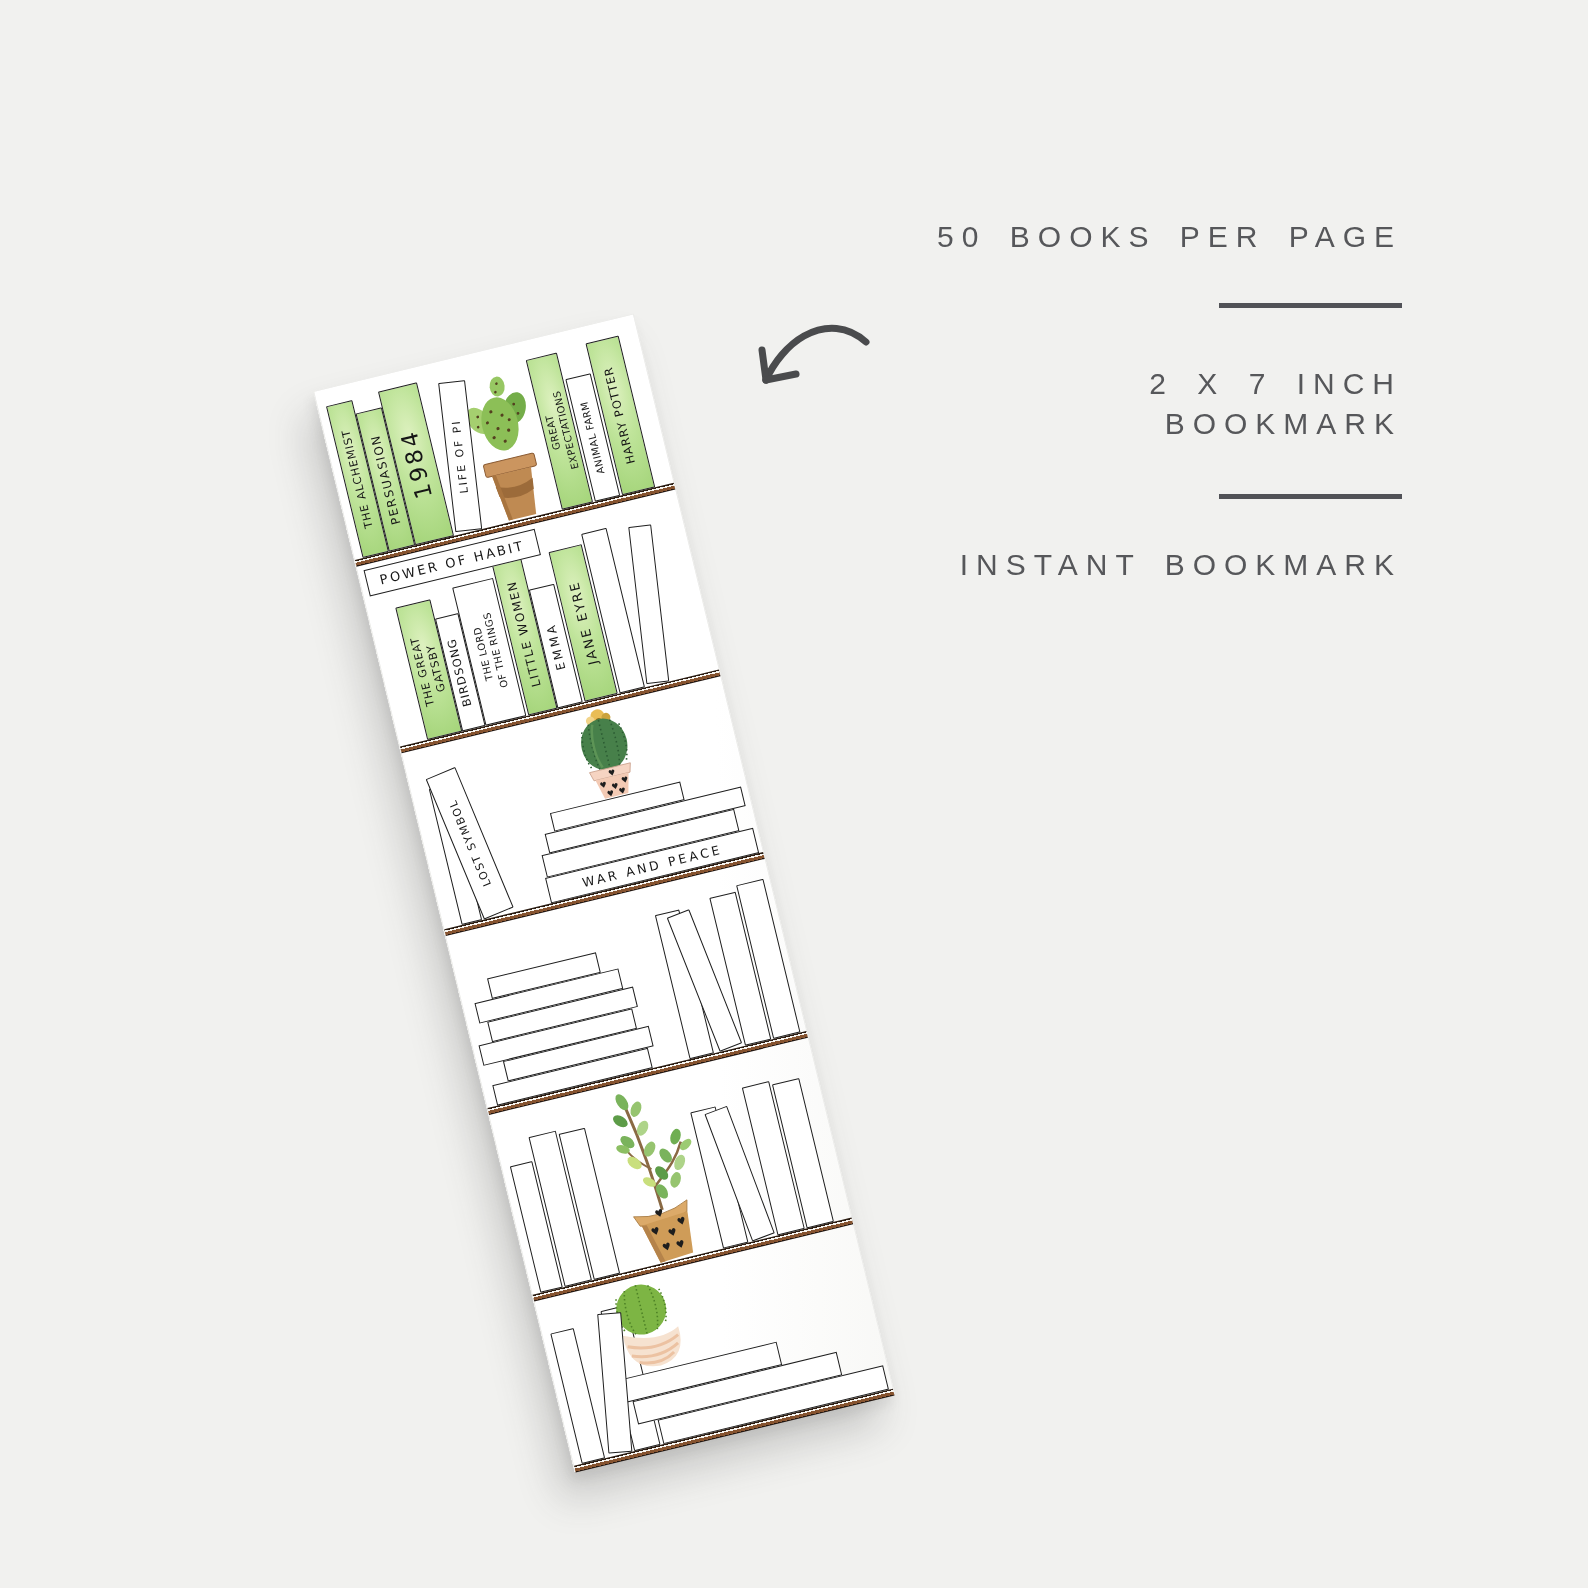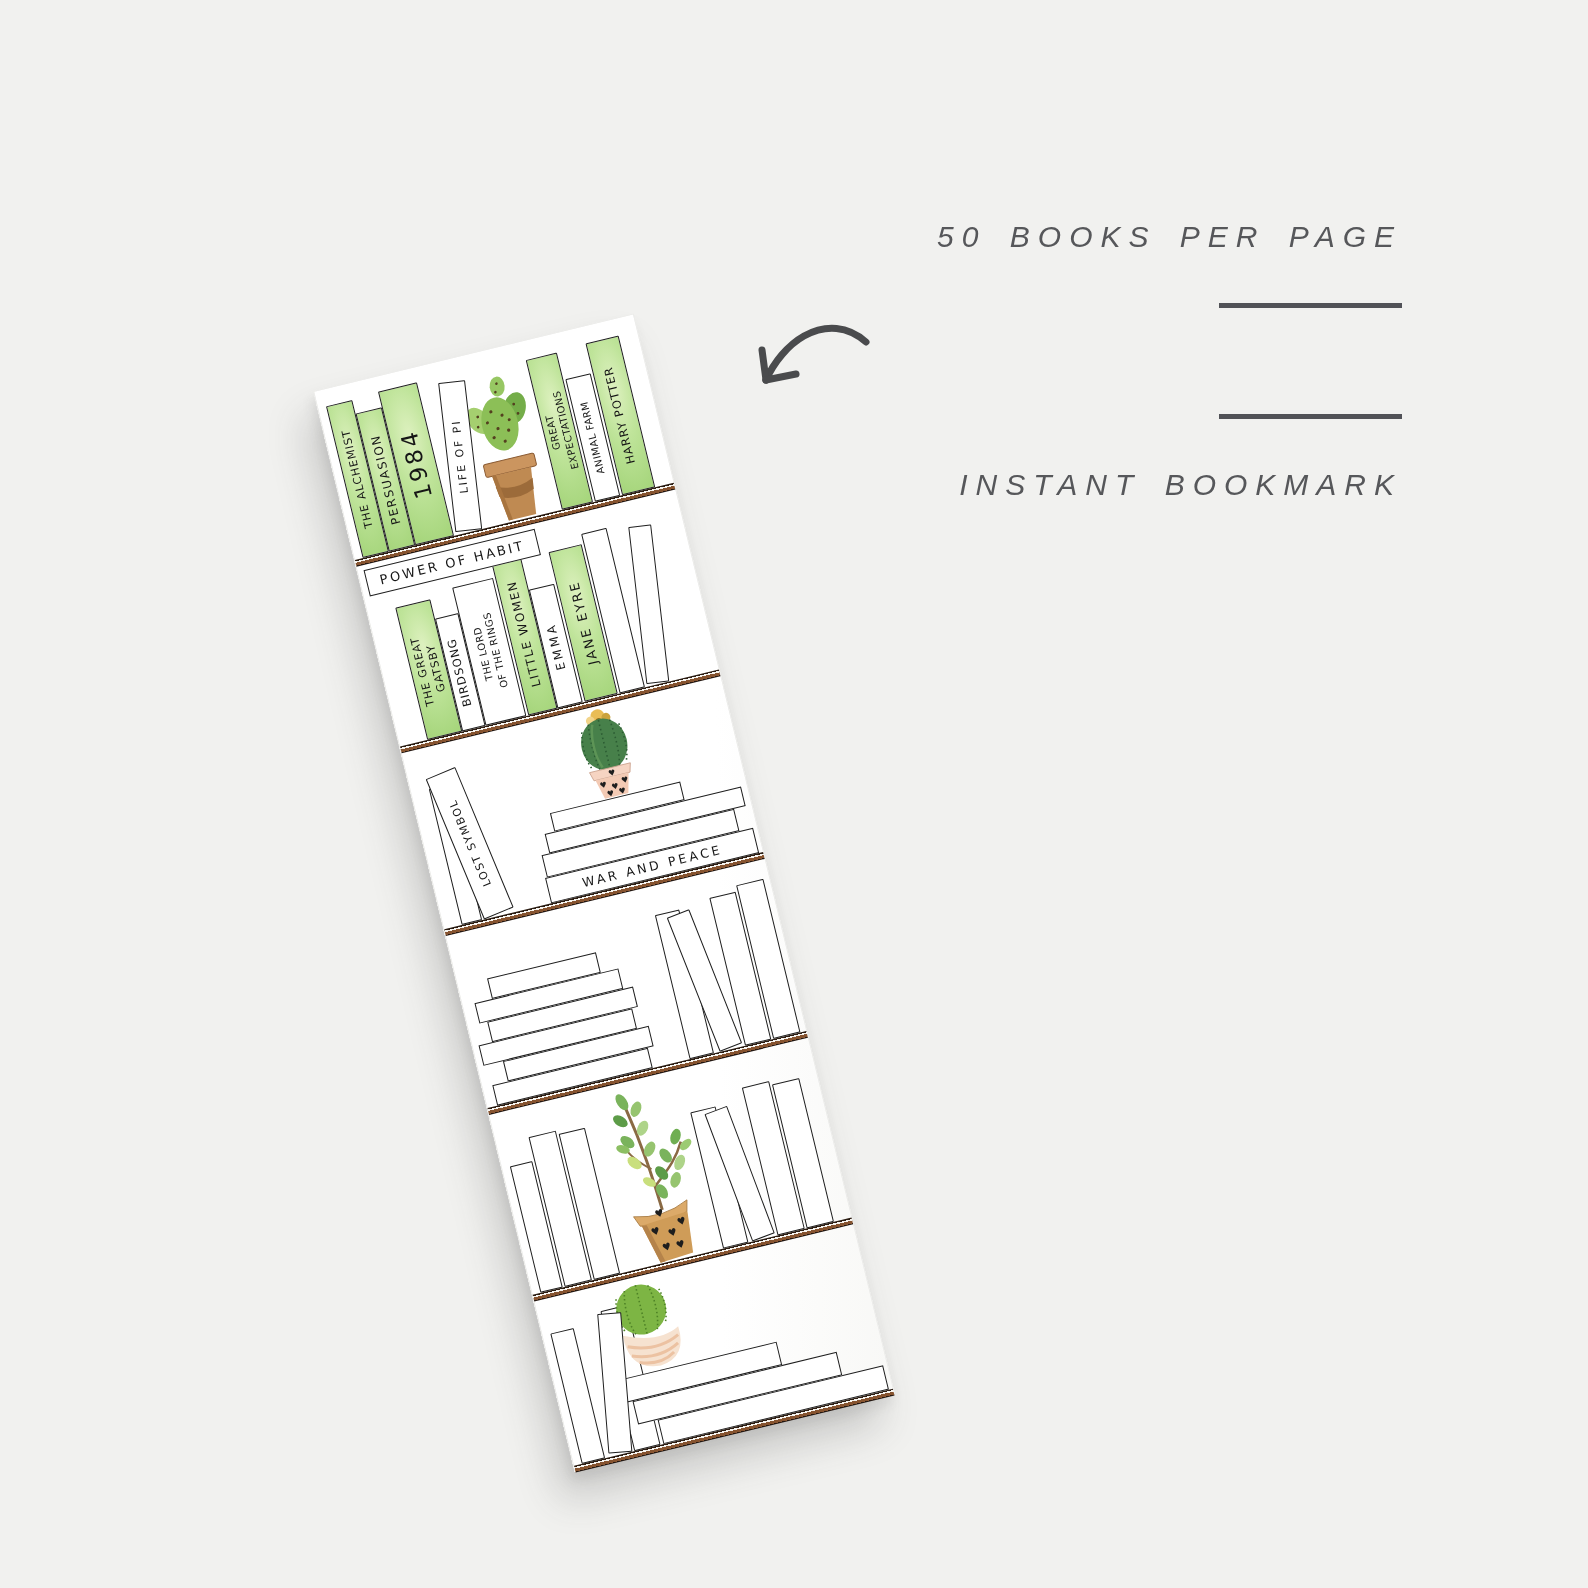--- a/index.html
+++ b/index.html
@@ -1,20 +1,20 @@
 <!DOCTYPE html>
 <html><head>
 <meta charset="utf-8">
 <style>
   html,body{margin:0;padding:0;}
   body{background:#f1f1ef;font-family:"Liberation Sans",sans-serif;}
   .stage{position:relative;width:1588px;height:1588px;background:#f1f1ef;overflow:hidden;}
 
   
-  .info{position:absolute;top:217px;right:186px;text-align:right;color:#56575a;font-style:italic;}
+  .info{position:absolute;top:217px;right:186px;text-align:right;color:#56575a;}
   .info p{margin:0;font-size:30px;line-height:40px;letter-spacing:8px;word-spacing:7px;font-weight:400;}
   .divider{display:inline-block;width:183px;height:5px;background:#515257;border:0;margin:0;}
   .d1{margin-top:46px;}
   .gap-a{height:52px;}
   .d2{margin-top:50px;}
   .gap-b{height:42px;}
 
   
   .arrow{position:absolute;left:742px;top:322px;width:140px;height:88px;}
 
@@ -53,20 +53,22 @@
 </style>
 </head>
 <body>
 
 <div class="stage">
 
   <div class="info">
     <p>50 BOOKS PER PAGE</p>
     <span class="divider d1"></span>
     <div class="gap-a"></div>
+    <p>2 X 7 INCH</p>
+    <p>BOOKMARK</p>
     <span class="divider d2"></span>
     <div class="gap-b"></div>
     <p>INSTANT BOOKMARK</p>
   </div>
 
   <svg class="arrow" viewBox="0 0 140 88">
     <path d="M124 20 C106 4 84 2 62 14 C46 23 32 40 24 58" stroke="#4a4b4d" stroke-width="7" fill="none" stroke-linecap="round"></path>
     <path d="M24 58 L20 28" stroke="#4a4b4d" stroke-width="7" fill="none" stroke-linecap="round"></path>
     <path d="M24 58 L54 52" stroke="#4a4b4d" stroke-width="7" fill="none" stroke-linecap="round"></path>
   </svg>

